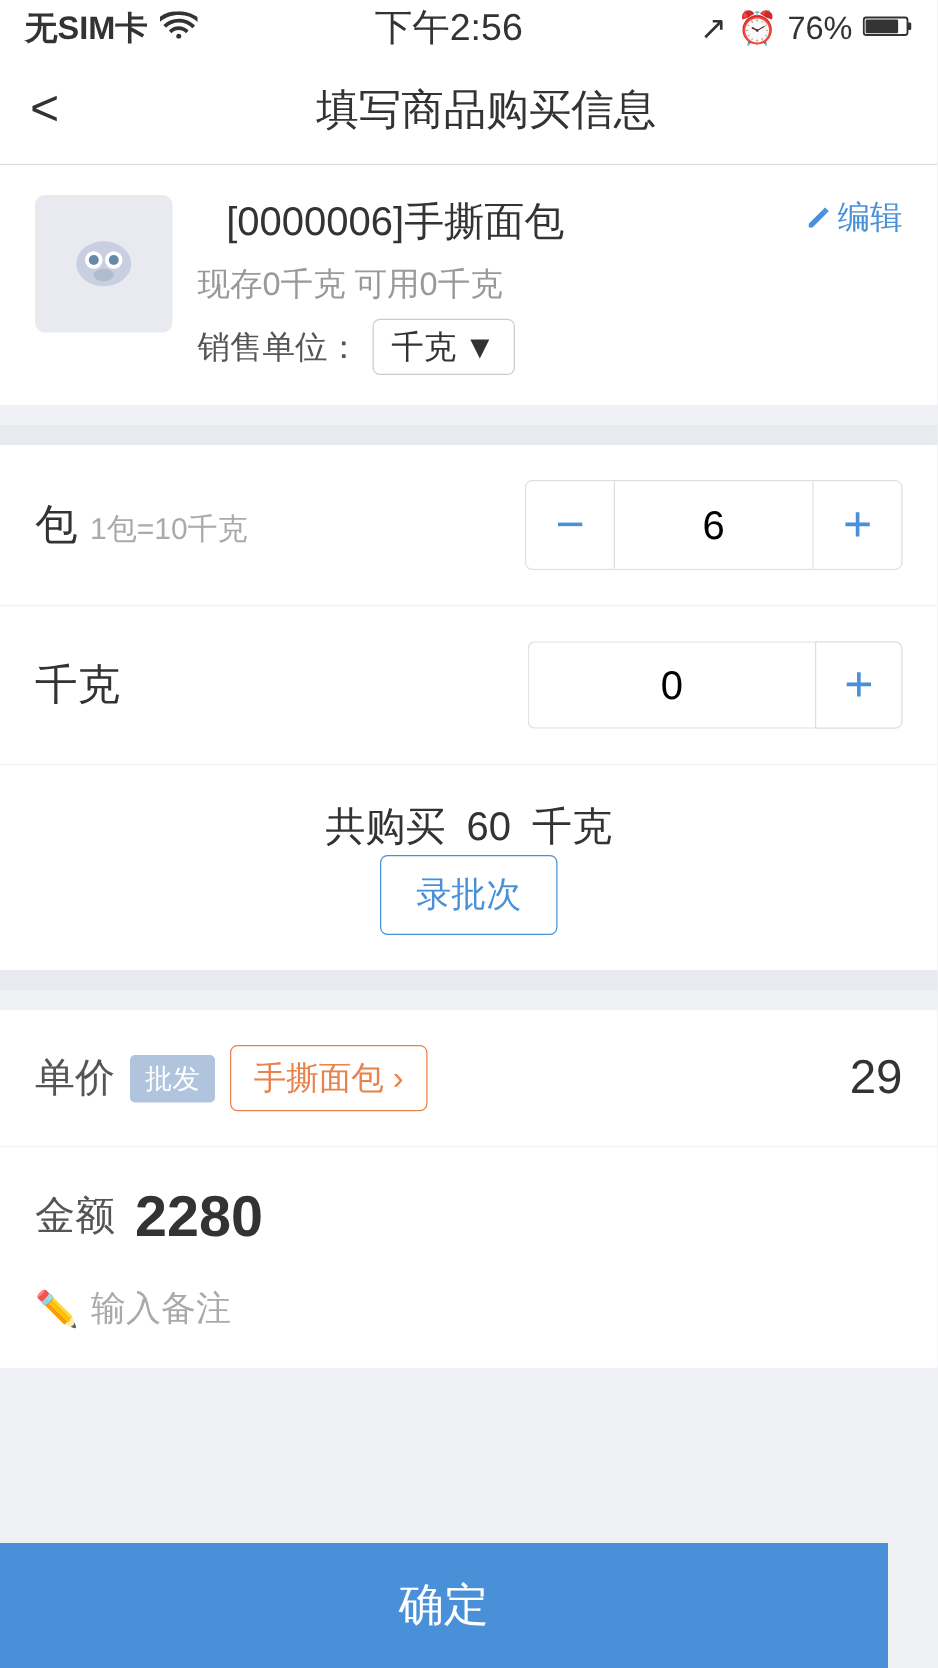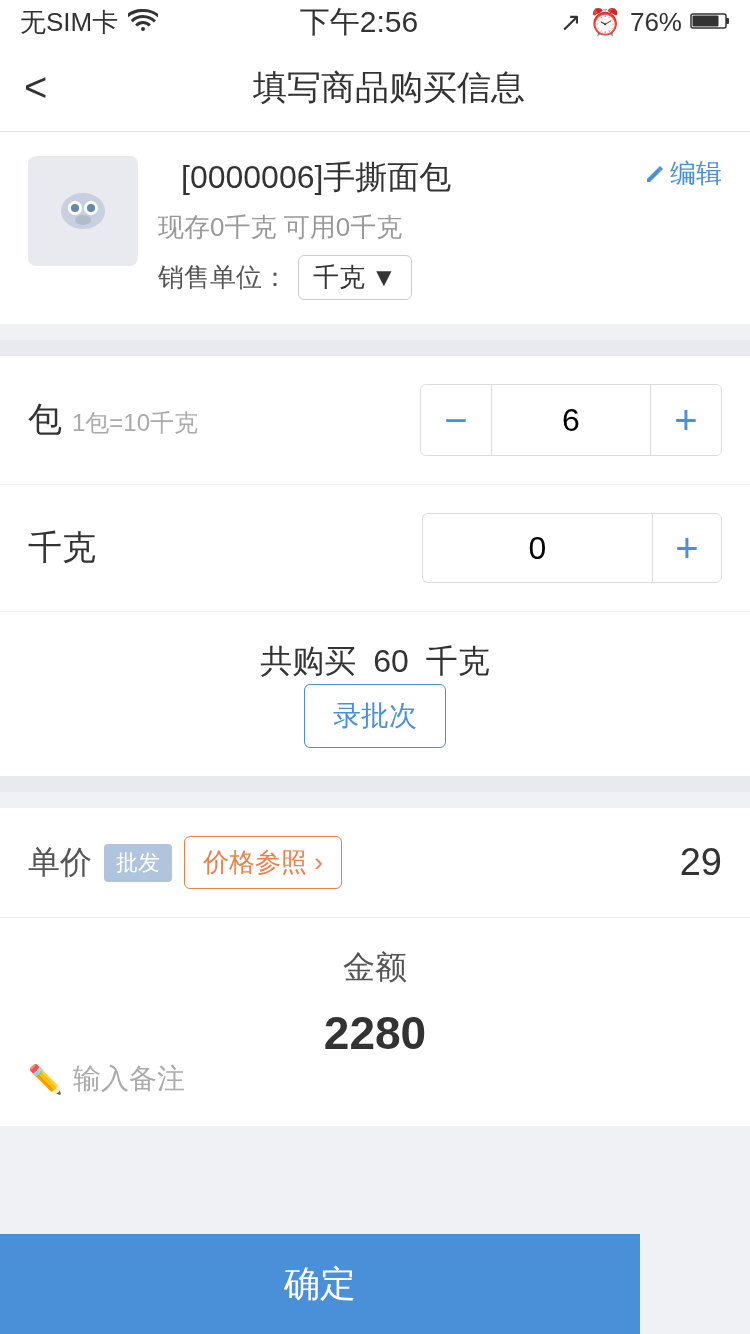--- a/index.html
+++ b/index.html
@@ -17,21 +17,21 @@
     .status-bar {
       height: 44px;
       background: #fff;
       display: flex;
       align-items: center;
       justify-content: space-between;
       padding: 0 20px;
       font-size: 26px;
       color: #333;
     }
-    .status-left { display: flex; align-items: center; gap: 10px; }
+    .status-left { display: flex; align-items: center; gap: 10px; font-weight: bold; }
     .status-center { font-size: 30px; font-weight: 500; }
     .status-right { display: flex; align-items: center; gap: 8px; font-size: 26px; }
 
     
     .nav-bar {
       height: 88px;
       background: #fff;
       display: flex;
       align-items: center;
       justify-content: center;
@@ -245,39 +245,38 @@
     
     .amount-section {
       background: #fff;
       padding: 28px;
       margin-top: 0;
     }
     .amount-row {
       display: flex;
       align-items: center;
       gap: 16px;
-      margin-bottom: 0;
-      flex-direction: column;
+      margin-bottom: 28px;
     }
     .amount-label { font-size: 32px; color: #555; }
     .amount-value { font-size: 46px; color: #333; font-weight: 700; }
     .note-row {
       display: flex;
       align-items: center;
       gap: 10px;
       color: #aaa;
       font-size: 28px;
     }
 
     
     .confirm-btn {
       position: fixed;
       bottom: 0;
       left: 0;
-      width: 640px;
+      width: 710px;
       height: 100px;
       background: #4a90d9;
       color: #fff;
       font-size: 36px;
       border: none;
       cursor: pointer;
       display: flex;
       align-items: center;
       justify-content: center;
     }
@@ -383,21 +382,21 @@
   </div>
   <button class="batch-btn">录批次</button>
 </div>
 
 <div class="divider"></div>
 
 <div class="price-section">
   <div class="price-row">
     <span class="price-label">单价</span>
     <span class="price-tag">批发</span>
-    <button class="price-ref-btn">价格参照 ›</button>
+    <button class="price-ref-btn">手撕面包 ›</button>
     <span class="price-value">29</span>
   </div>
 
   <div class="amount-section">
     <div class="amount-row">
       <span class="amount-label">金额</span>
       <span class="amount-value">2280</span>
     </div>
     <div class="note-row">
       <span>✏️</span>

